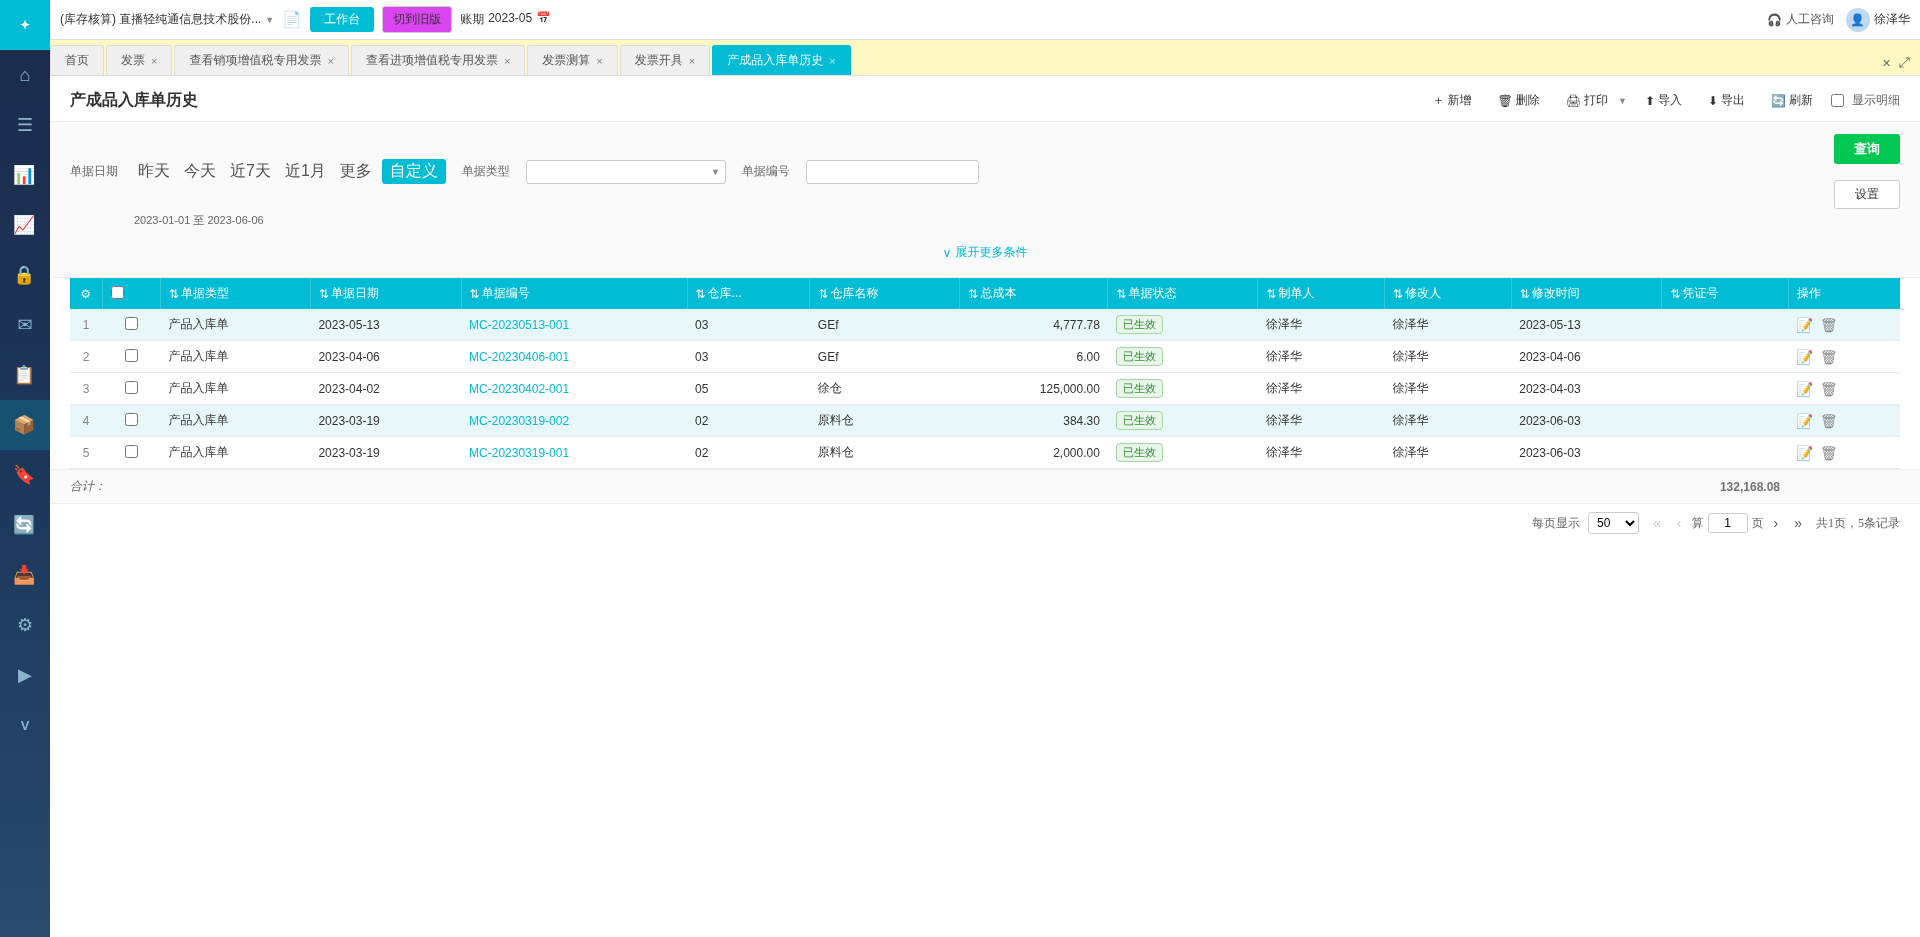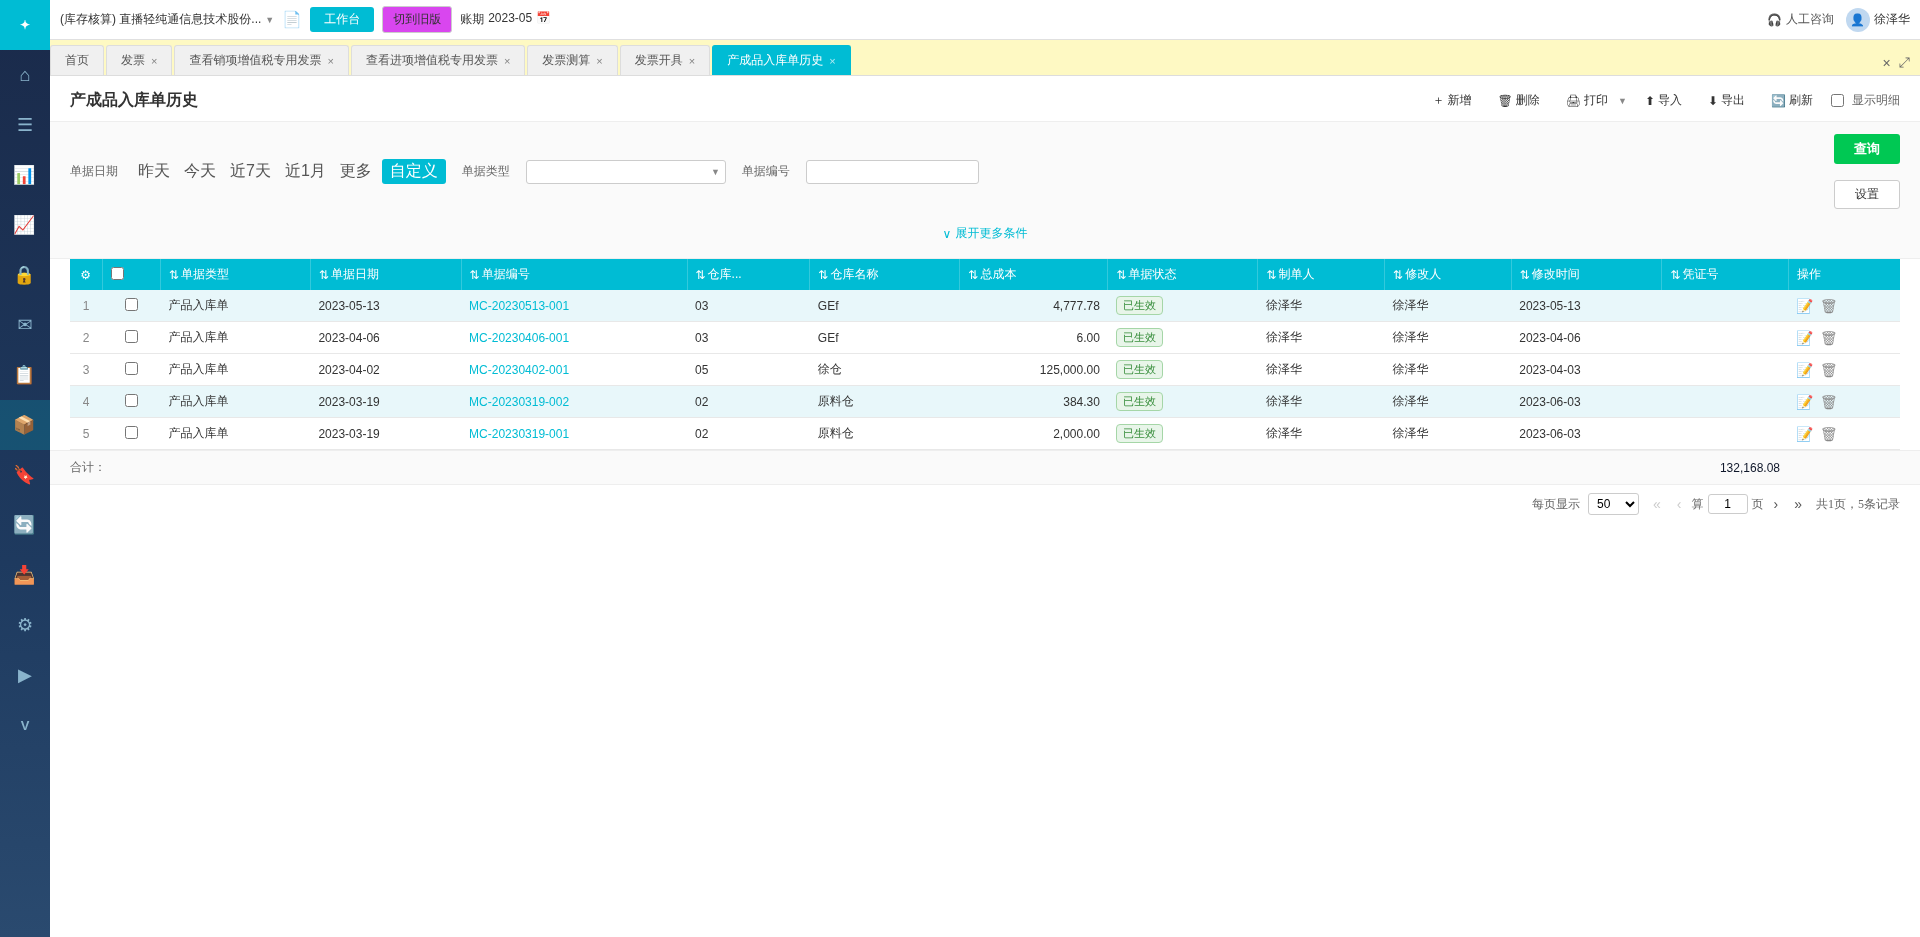--- a/index.html
+++ b/index.html
@@ -399,22 +399,22 @@
     
     .summary-bar {
       display: flex;
       align-items: center;
       padding: 8px 20px;
       border-top: 1px solid #eee;
       background: #fafafa;
       position: sticky;
       bottom: 0;
     }
-    .summary-label { color: #666; margin-right: 20px; }
-    .summary-value { color: #0f172a; font-weight: normal; margin-left: auto; padding-right: 120px; }
+    .summary-label { color: #666; margin-right: 20px; font-style: italic; }
+    .summary-value { color: #737373; font-weight: bold; margin-left: auto; padding-right: 120px; }
 
     
     .pagination {
       display: flex;
       align-items: center;
       justify-content: flex-end;
       padding: 8px 20px;
       gap: 8px;
       border-top: 1px solid #eee;
       background: white;
@@ -628,20 +628,24 @@
 
         <span class="filter-input-label">单据编号</span>
         <input class="filter-input" type="text" value="" style="">
 
         <div style="display:flex;flex-direction:column;gap:16px;margin-left:auto;">
           <button class="query-btn">查询</button>
           <button class="settings-btn">设置</button>
         </div>
       </div>
 
+      <div style="display:flex;align-items:center;gap:8px;margin-top:4px;">
+        <span style="width:56px;"></span>
+        <span class="filter-date-range">2023-01-01 至 2023-06-06</span>
+      </div>
 
       <div style="display:flex;justify-content:center;margin-top:4px;">
         <button class="expand-btn">
           <span>∨</span>
           <span>展开更多条件</span>
         </button>
       </div>
     </div>
 
     <div class="table-container">

